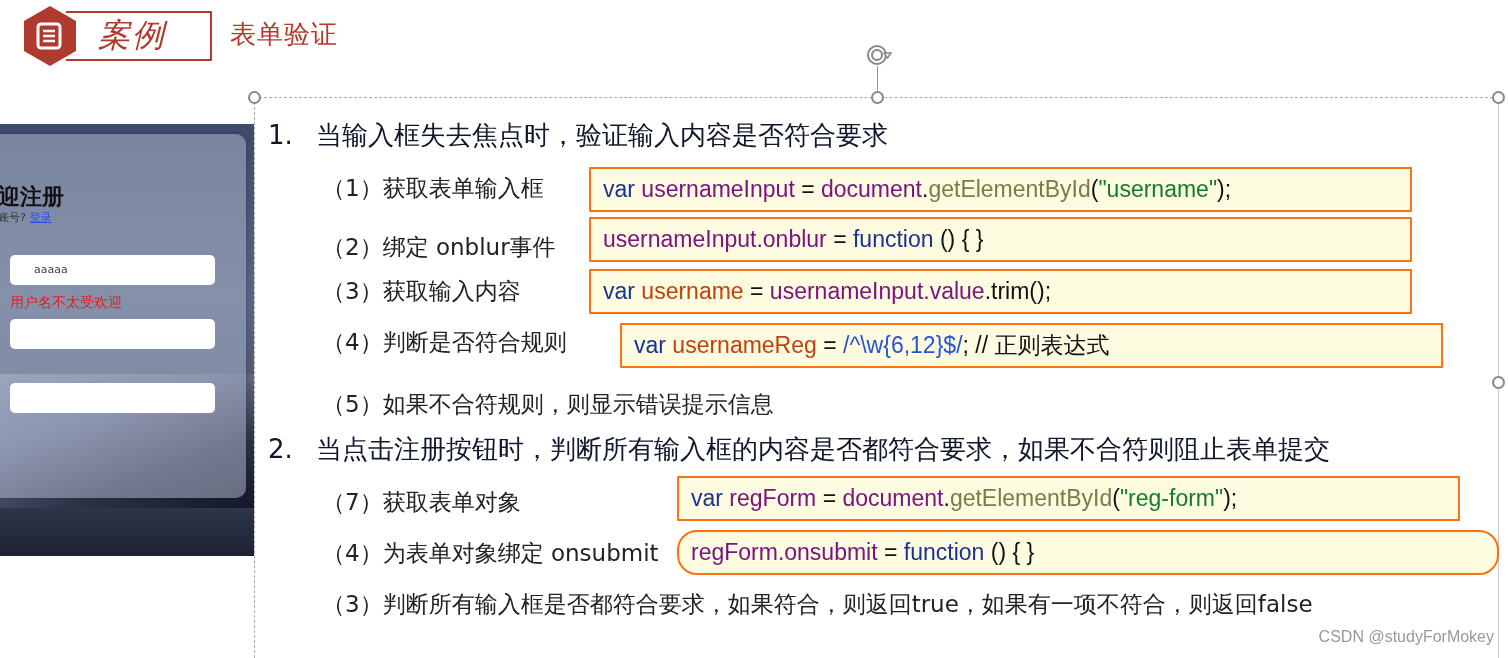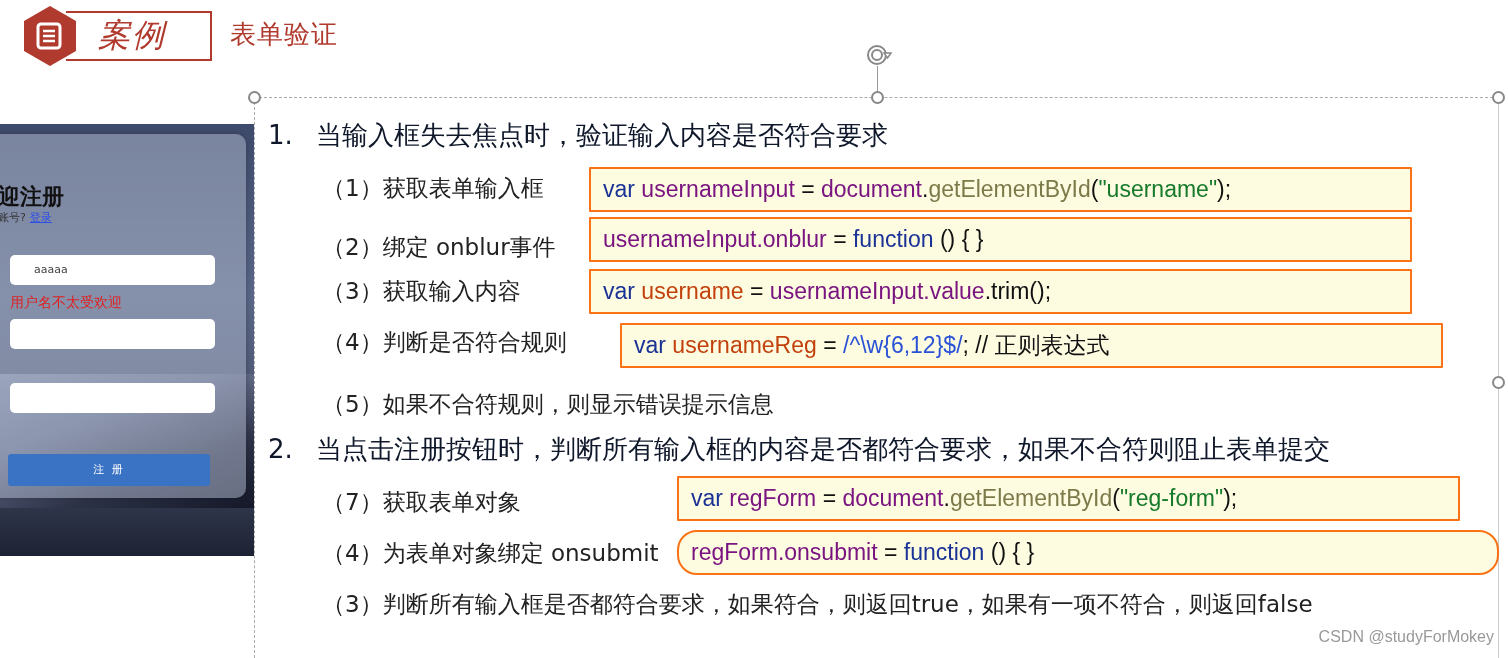--- a/index.html
+++ b/index.html
@@ -85,21 +85,20 @@
   <div class="mountain"></div>
   <div class="card"></div>
   <div class="reg-title">迎注册</div>
   <div class="has-account">
     <span>账号?</span><span class="login-link">登录</span>
   </div>
   <div class="field" style="top:131px;">aaaaa</div>
   <div class="err">用户名不太受欢迎</div>
   <div class="field" style="top:195px;"></div>
   <div class="field" style="top:259px;"></div>
-  <div class="submit-btn">注 册</div>
 </div>
 
 <div class="h1" style="top:118px;">
   <span class="num">1.</span><span>当输入框失去焦点时，验证输入内容是否符合要求</span>
 </div>
 <div class="step" style="top:173px;">（1）获取表单输入框</div>
 <div class="step" style="top:232px;">（2）绑定 onblur事件</div>
 <div class="step" style="top:276px;">（3）获取输入内容</div>
 <div class="step" style="top:327px;">（4）判断是否符合规则</div>
 <div class="step" style="top:377px;margin-top:12px;">（5）如果不合符规则，则显示错误提示信息</div>

